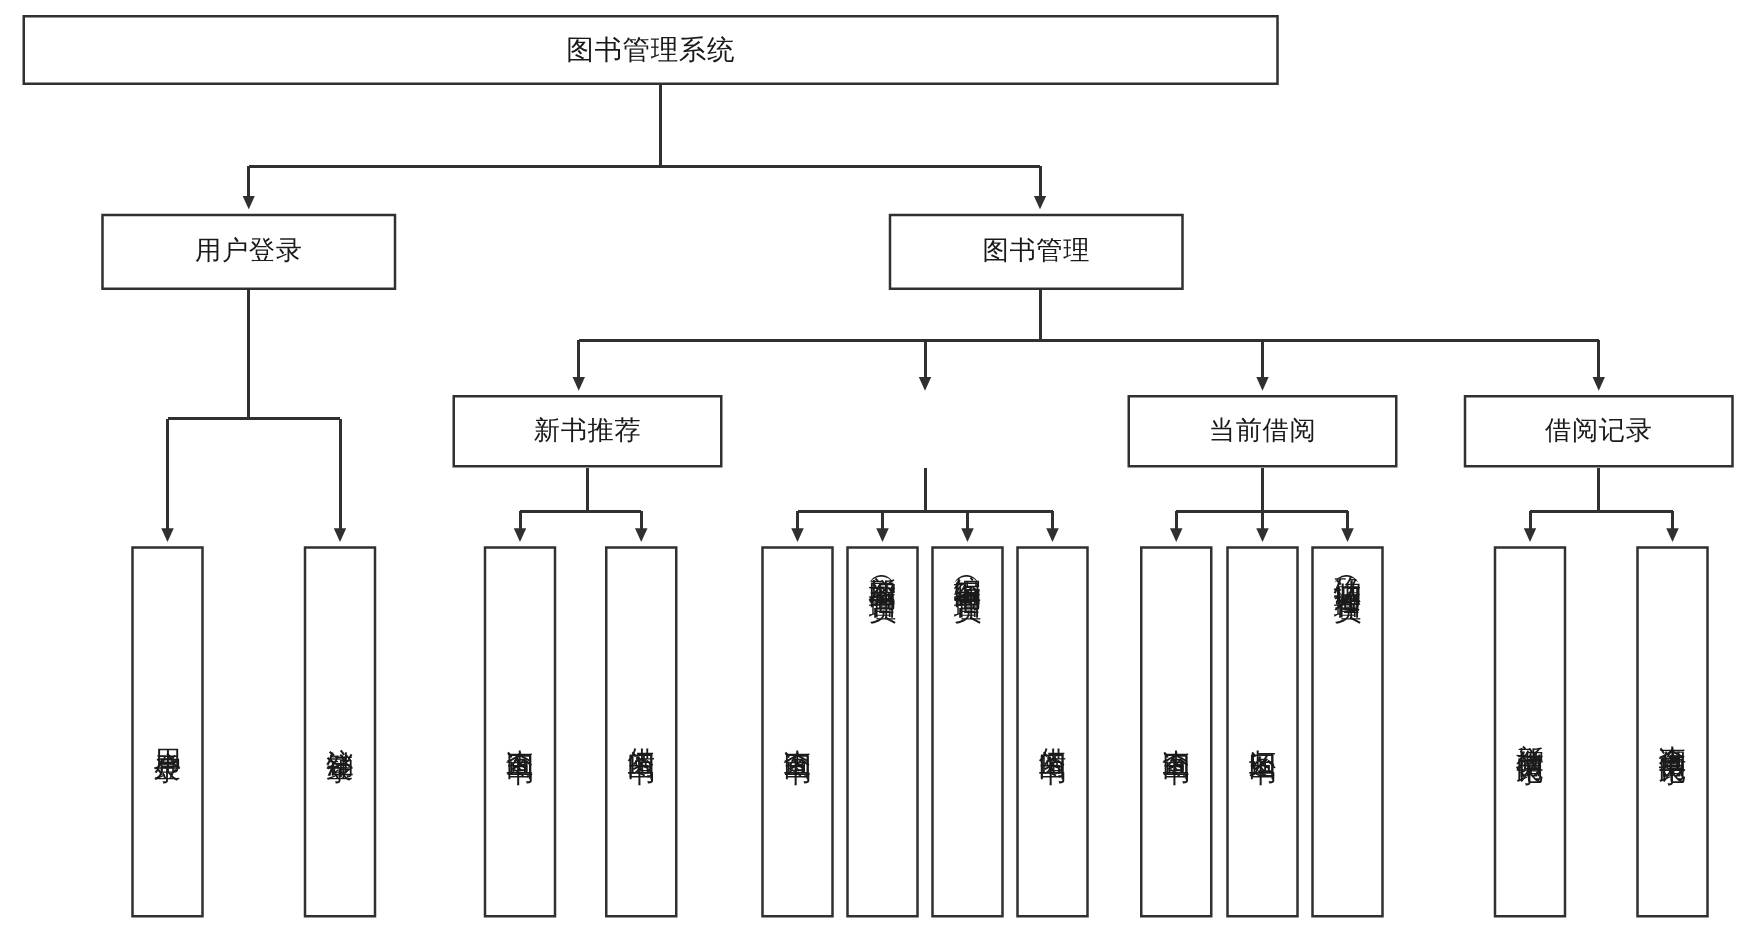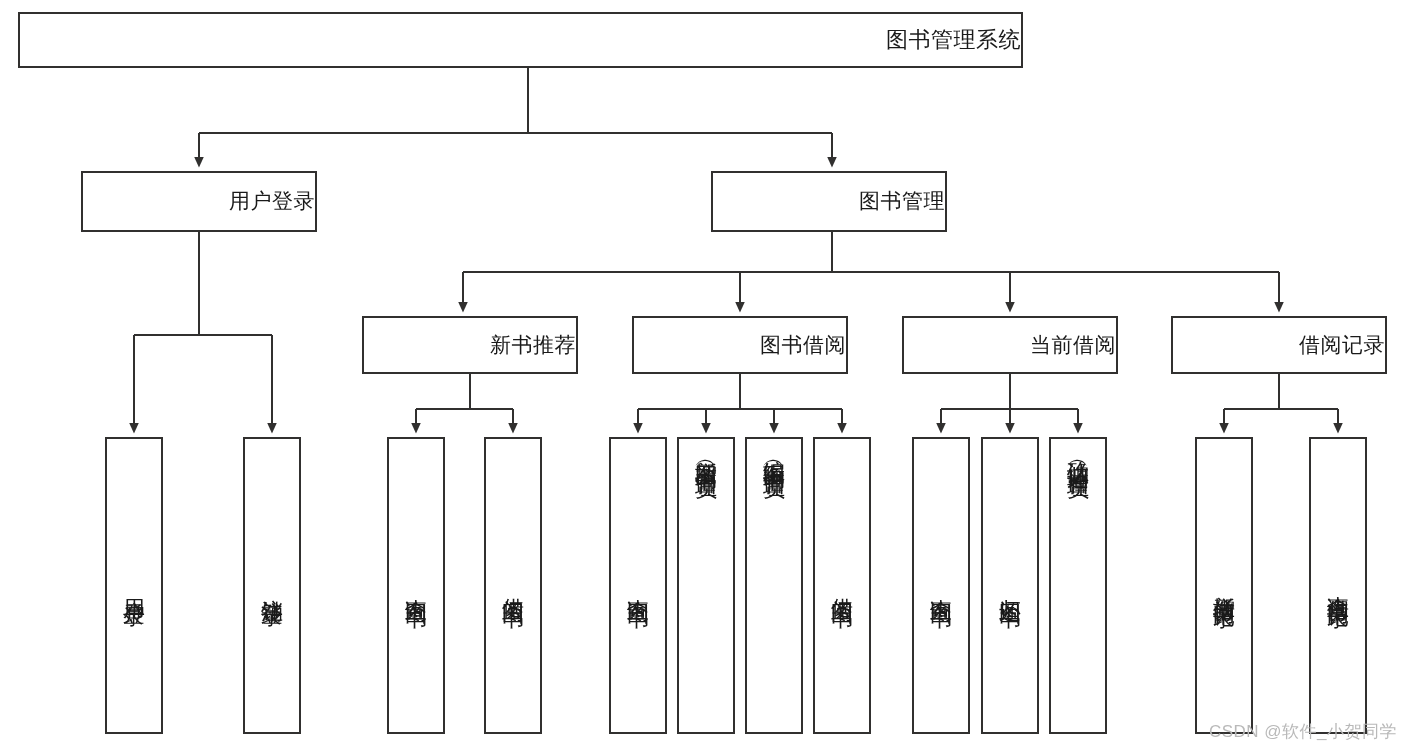--- a/index.html
+++ b/index.html
@@ -25,21 +25,21 @@
     width: 1405px;
     height: 747px;
   }
   .node {
     position: absolute;
     box-sizing: border-box;
     background: #ffffff;
     border: 2px solid #31302f;
     display: flex;
     align-items: center;
-    justify-content: flex-end;
+    justify-content: center;
     color: #1a1a1a;
     z-index: 2;
   }
   .node .node-label {
     display: block;
     text-align: center;
     line-height: 1.18;
     color: #1a1a1a;
   }
   
@@ -142,23 +142,20 @@
   <div class="node horizontal" style="left:81px; top:171px; width:236px; height:61px;">
     <span class="node-label">用户登录</span>
   </div>
   <div class="node horizontal" style="left:362px; top:316px; width:216px; height:58px;">
     <span class="node-label">新书推荐</span>
   </div>
 
   <div class="node horizontal" style="left:711px; top:171px; width:236px; height:61px;">
     <span class="node-label">图书管理</span>
   </div>
-  <div class="node horizontal" style="left:632px; top:316px; width:216px; height:58px;">
-    <span class="node-label">图书借阅</span>
-  </div>
   <div class="node horizontal" style="left:1171px; top:316px; width:216px; height:58px;">
     <span class="node-label">借阅记录</span>
   </div>
   <div class="node horizontal" style="left:902px; top:316px; width:216px; height:58px;">
     <span class="node-label">当前借阅</span>
   </div>
 
   <div class="node vertical" style="left:105px; top:437px; width:58px; height:297px;">
     <span class="node-label">用户登录</span>
   </div>
@@ -196,14 +193,13 @@
     <span class="node-label">确认归还（管理员）</span>
   </div>
 
   <div class="node vertical" style="left:1195px; top:437px; width:58px; height:297px;">
     <span class="node-label">新增借阅记录</span>
   </div>
   <div class="node vertical" style="left:1309px; top:437px; width:58px; height:297px;">
     <span class="node-label">查询借阅记录</span>
   </div>
 
-  <div class="watermark">CSDN @软件_小贺同学</div>
 </div>
 
 </body></html>

